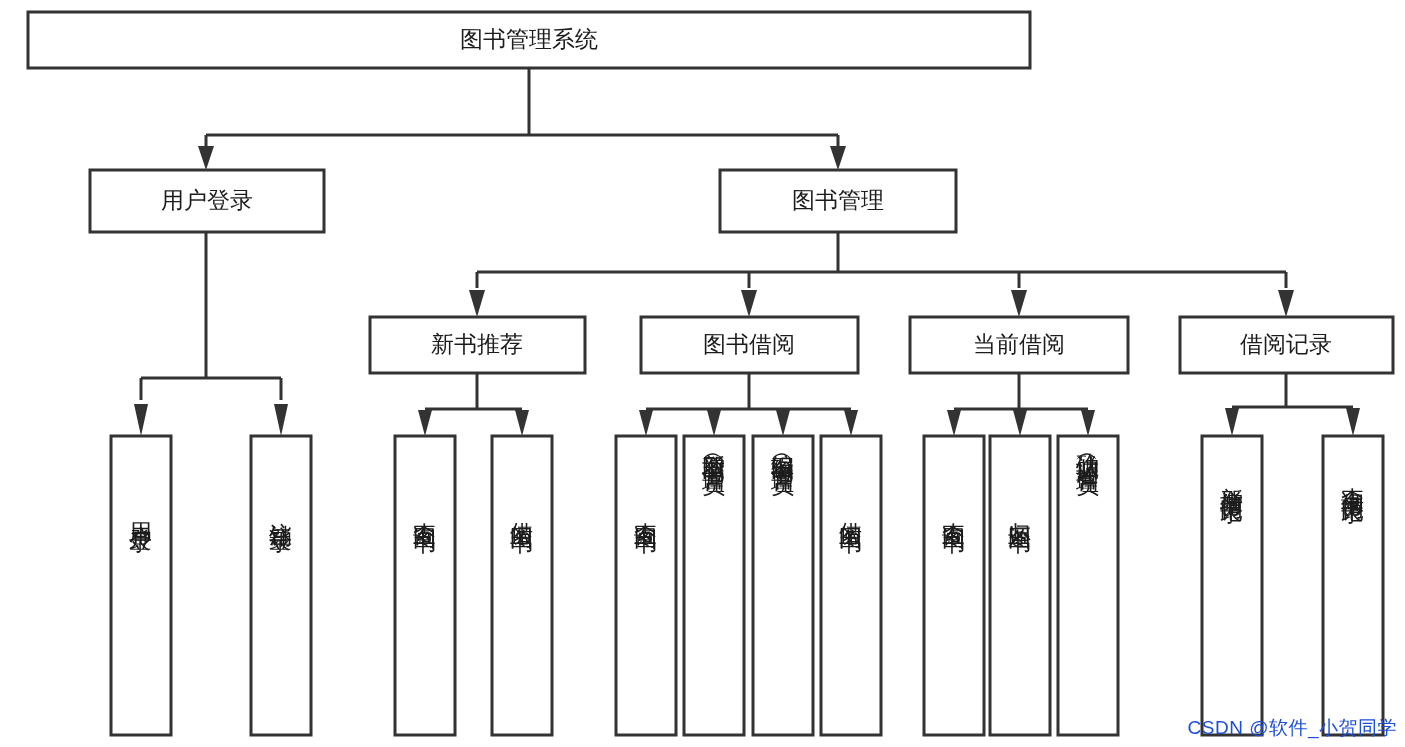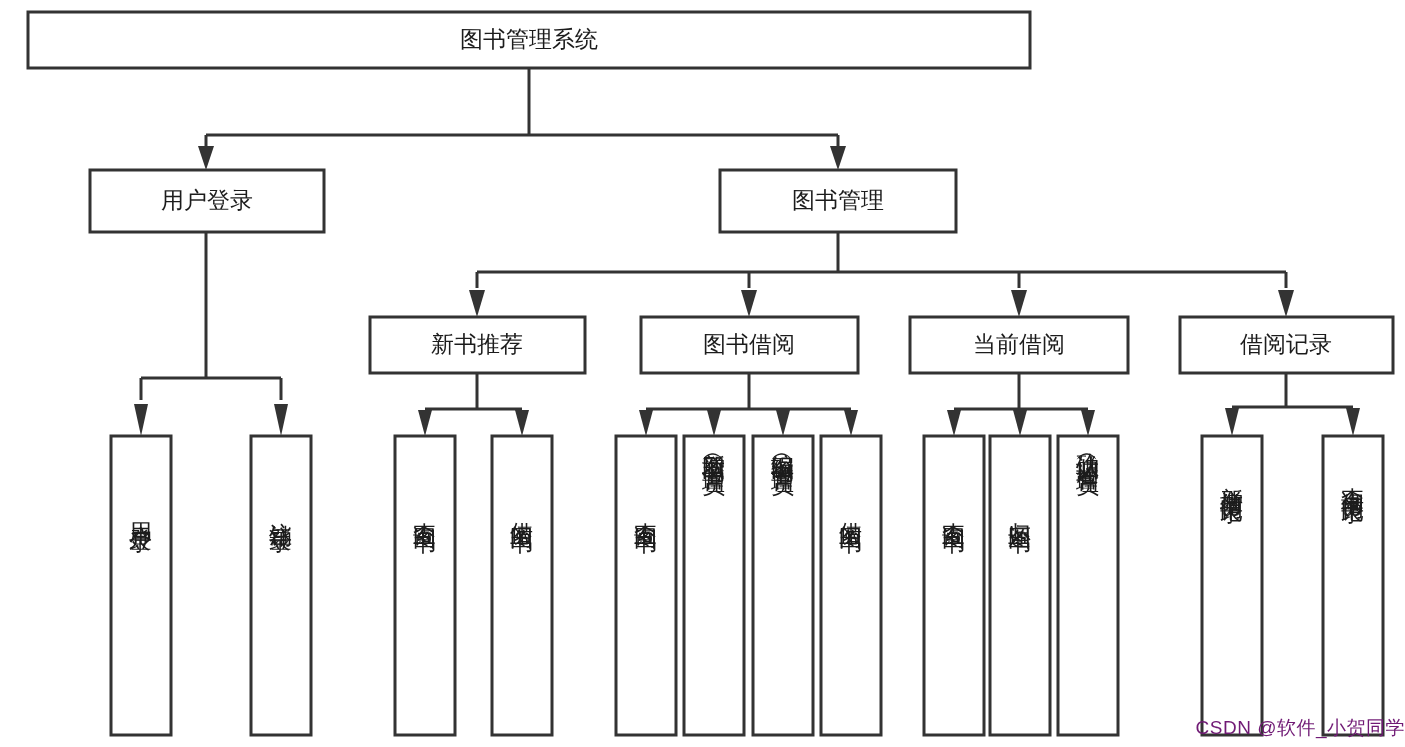--- a/index.html
+++ b/index.html
@@ -50,25 +50,25 @@
     stroke: #333333;
     stroke-width: 3;
     fill: none;
   }
   .arrow-head {
     fill: #333333;
     stroke: none;
   }
   .watermark {
     position: absolute;
-    right: 8px;
+    right: 16px;
     bottom: 6px;
     font-family: "Liberation Sans", "DejaVu Sans", sans-serif;
     font-size: 19px;
-    color: #701a75;
+    color: #1d4ed8;
     white-space: nowrap;
     letter-spacing: 0.5px;
     pointer-events: none;
   }
 </style>
 </head>
 <body>
 
 <div id="diagram-root">
 

